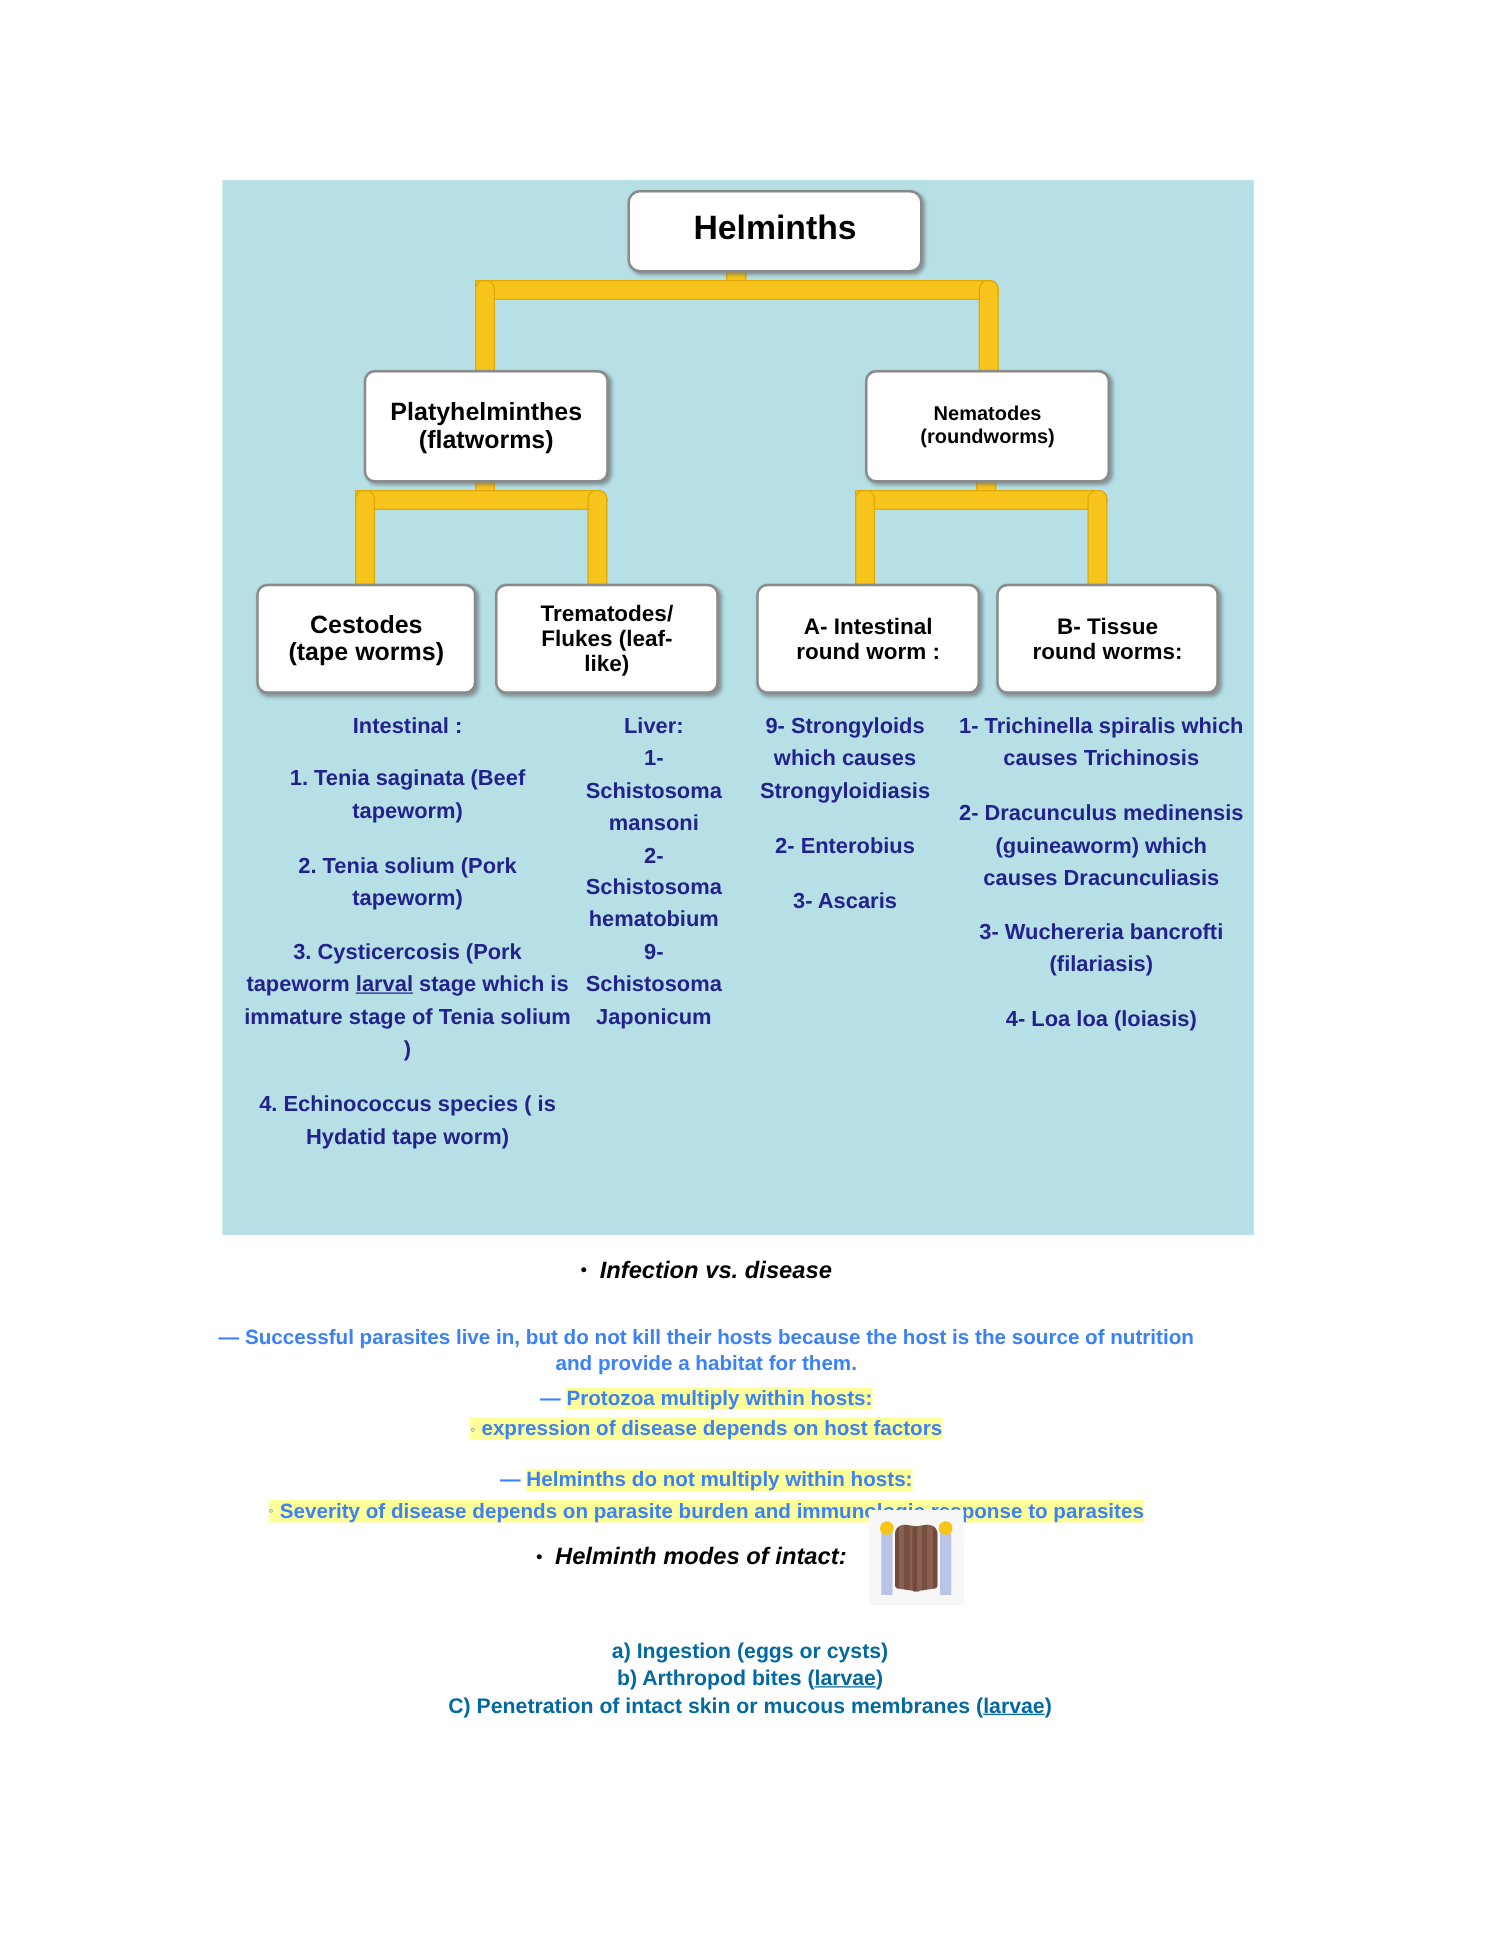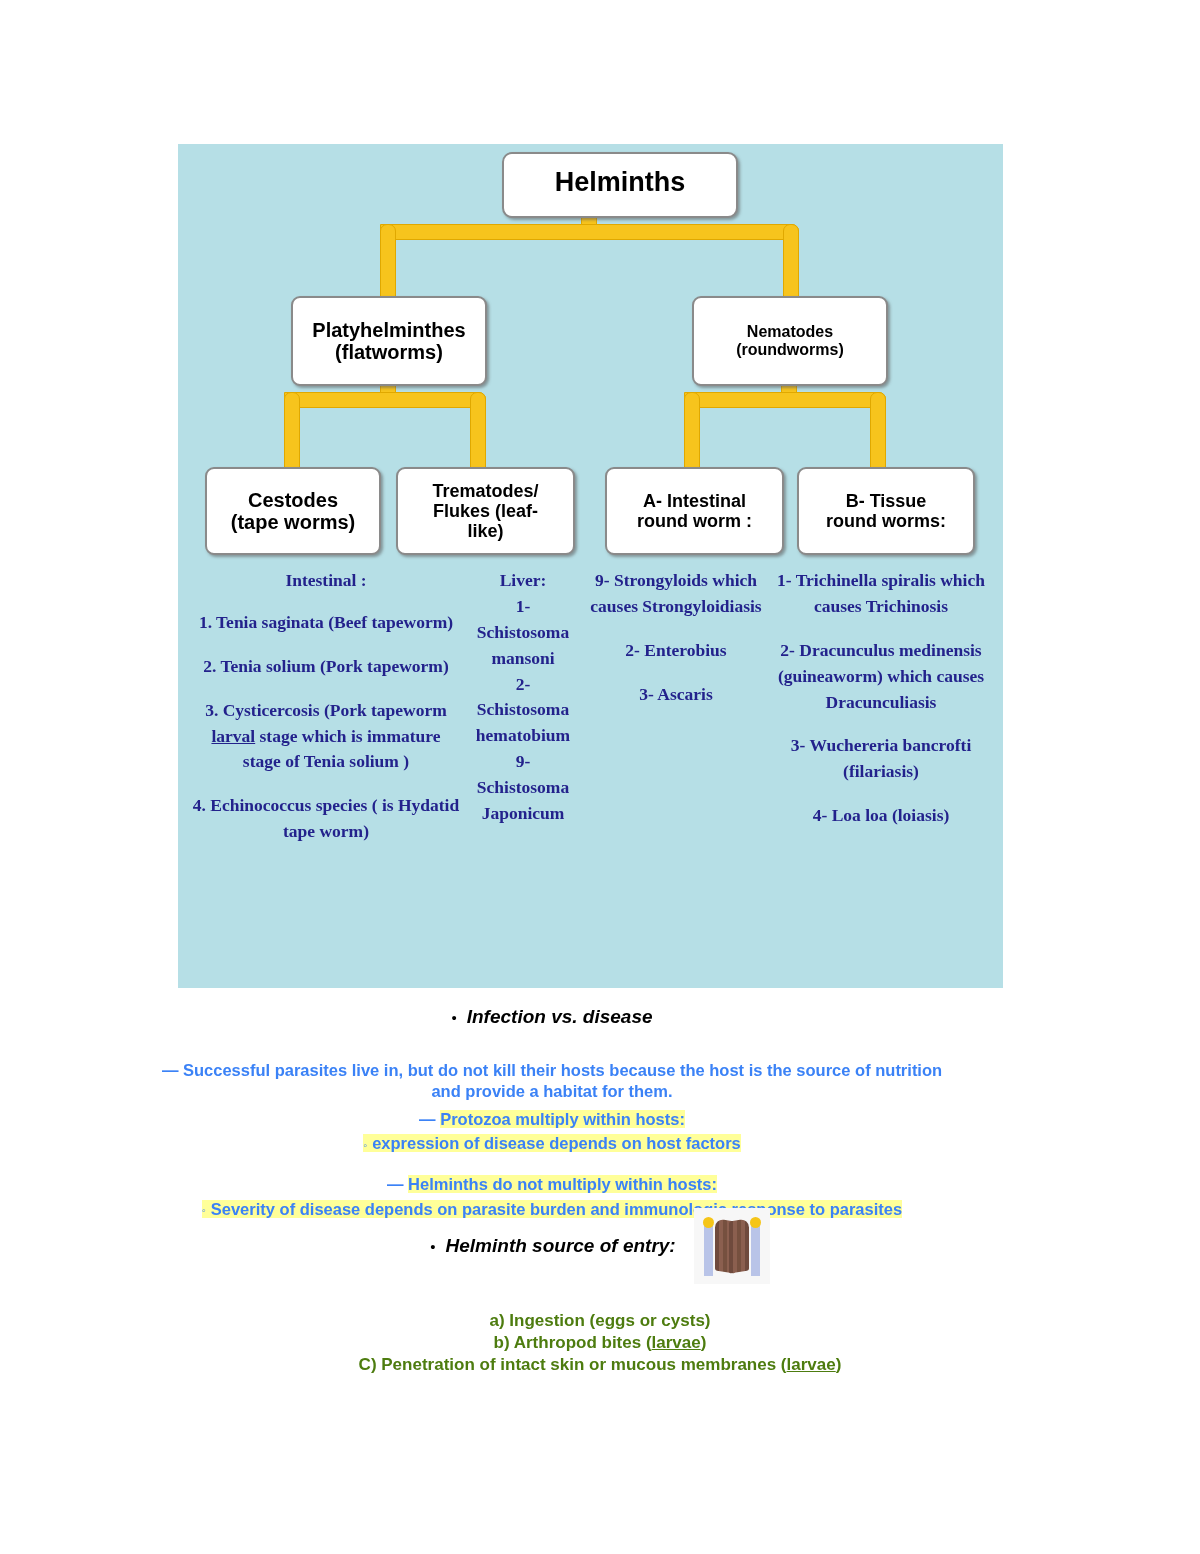--- a/index.html
+++ b/index.html
@@ -116,29 +116,29 @@
     font-weight: bold;
     text-align: center;
     line-height: 1.48;
     z-index: 6;
   }
   #col-intestinal { left: 14px;  top: 424px; width: 268px; font-size: 17.5px; }
   #col-liver      { left: 290px; top: 424px; width: 110px; font-size: 17.5px; }
   #col-a          { left: 412px; top: 424px; width: 172px; font-size: 17.5px; }
   #col-b          { left: 588px; top: 424px; width: 230px; font-size: 17.5px; }
 
-  .para { margin: 0 0 18px 0; font-family: Liberation Serif, serif; }
+  .para { margin: 0 0 18px 0; }
   .para:last-child { margin-bottom: 0; }
   .tight { margin-bottom: 0; }
   u { text-decoration: underline; }
 
   
   #notes {
     position: absolute;
-    left: 4px;
+    left: 17px;
     top: 992px;
     width: 1096px;
     text-align: center;
   }
   .hdr-italic {
     color: #000000;
     font-weight: bold;
     font-style: italic;
     font-size: 19px;
     margin: 14px 0 0 0;
@@ -179,21 +179,21 @@
     text-align: center;
   }
   #modes-heading-row {
     display: flex;
     align-items: center;
     justify-content: center;
     gap: 18px;
   }
   #modes-heading-row .hdr-italic { margin-top: 0; }
   .entry-line {
-    color: #4d7c0f;
+    color: #0369a1;
     font-weight: bold;
     font-size: 17px;
     line-height: 1.3;
     margin: 0;
     text-align: center;
   }
   #entry-a { margin-top: 26px; }
 
   
   #door-icon {
@@ -324,21 +324,21 @@
 
   <p class="note-line" id="note-expression"><span class="hl"><span class="circ">◦</span><span>expression of disease depends on host factors</span></span></p>
 
   <p class="note-line" id="note-helminths-nomult"><span>—</span> <span class="hl">Helminths do not multiply within hosts:</span></p>
 
   <p class="note-line" id="note-severity"><span class="hl"><span class="circ">◦</span><span>Severity of disease depends on parasite burden and immunologic response to parasites</span></span></p>
 </div>
 
 <div id="modes-block">
   <div id="modes-heading-row">
-    <p class="hdr-italic"><span class="bullet-dot">•</span><span>Helminth source of entry:</span></p>
+    <p class="hdr-italic"><span class="bullet-dot">•</span><span>Helminth modes of intact:</span></p>
     <div id="door-icon">
       <div class="door-post left"></div>
       <div class="door-post right"></div>
       <div class="door-knob left"></div>
       <div class="door-knob right"></div>
       <div class="door-leaf left"></div>
       <div class="door-leaf right"></div>
     </div>
   </div>
 

